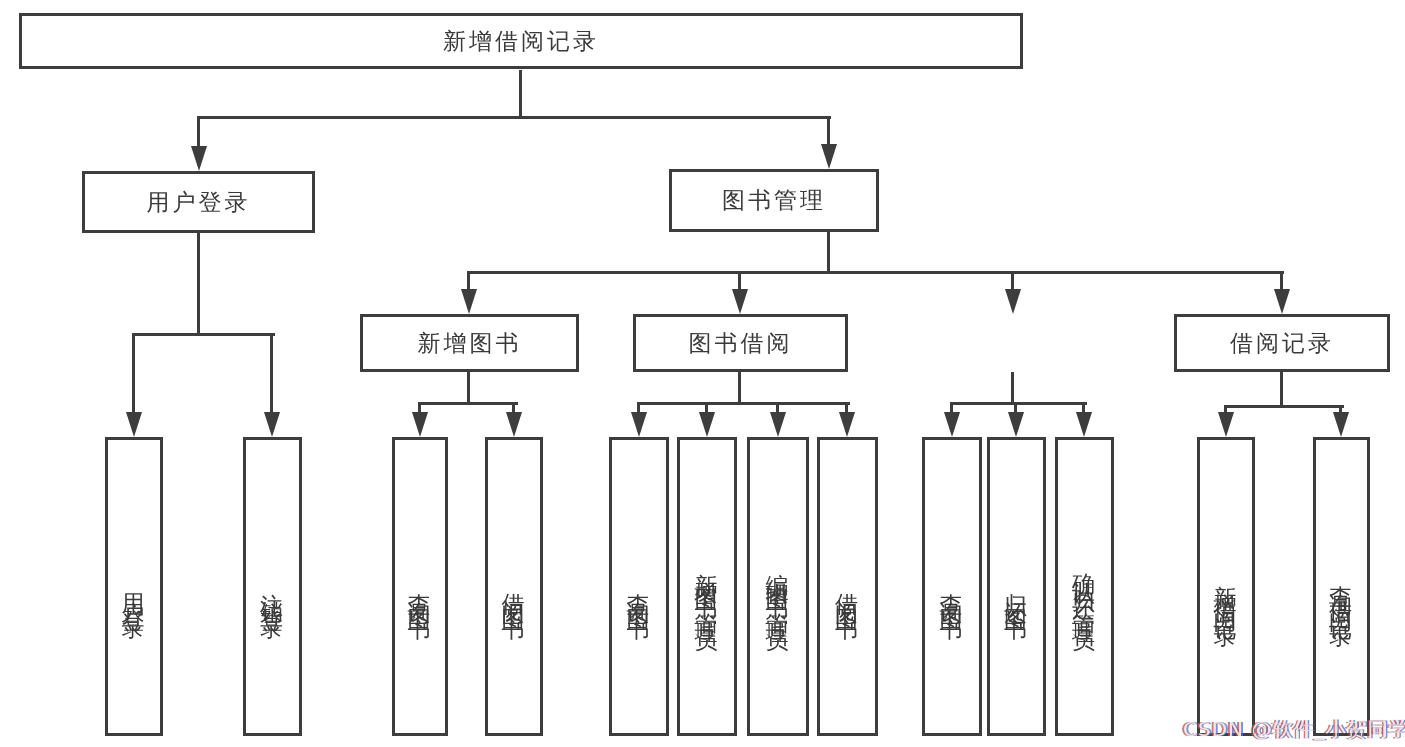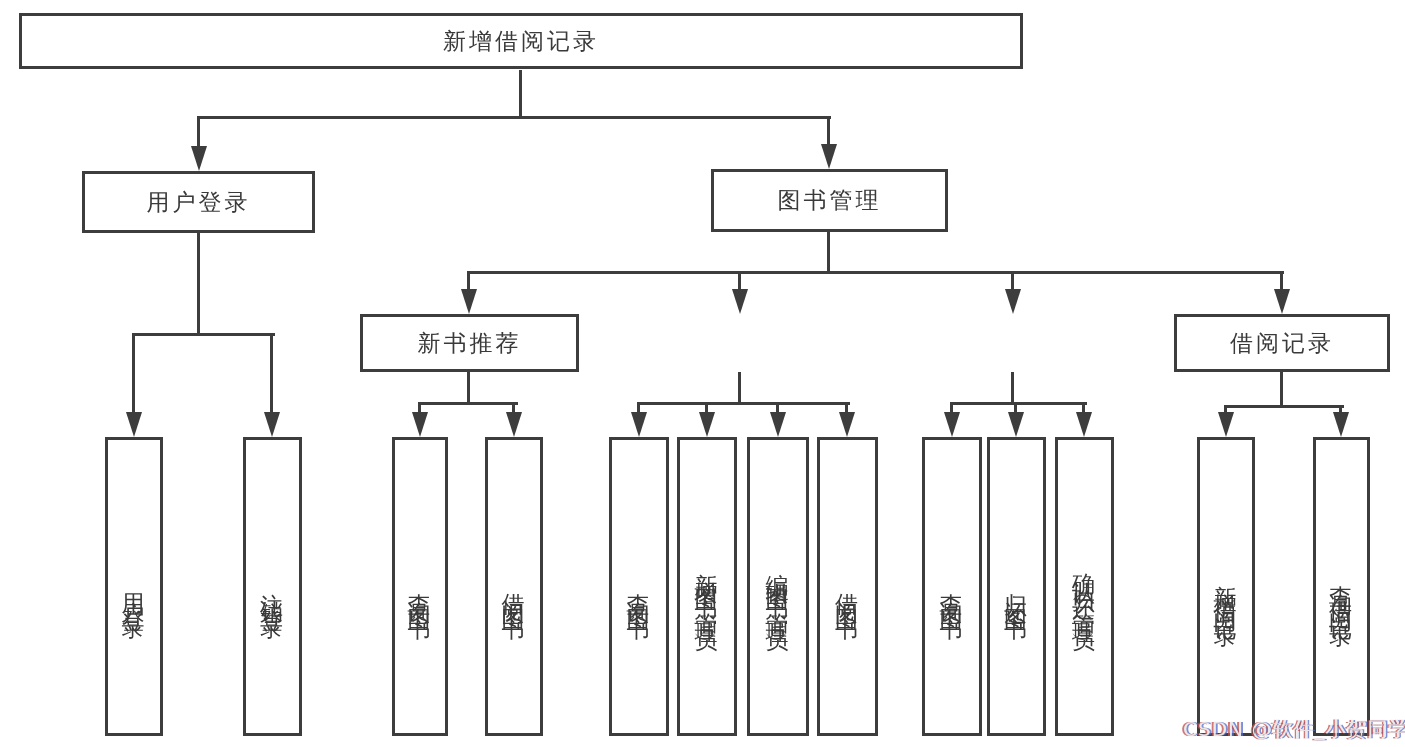--- a/index.html
+++ b/index.html
@@ -43,23 +43,24 @@
   }
 </style>
 </head>
 <body>
 
 <div id="canvas">
 
   <div class="hbox" style="left:19px;top:13px;width:1004px;height:56px;">新增借阅记录</div>
 
   <div class="hbox" style="left:82px;top:171px;width:233px;height:62px;">用户登录</div>
-  <div class="hbox" style="left:711px;top:169px;width:237px;height:63px;">图书管理</div>
+  <div class="hbox" style="left:669px;top:169px;width:210px;height:63px;">图书管理</div>
 
-  <div class="hbox" style="left:360px;top:314px;width:219px;height:58px;">新书推荐</div>
+  <div class="hbox" style="left:360px;top:314px;width:219px;height:58px;">新增图书</div>
+  <div class="hbox" style="left:633px;top:314px;width:215px;height:58px;">图书借阅</div>
   <div class="hbox" style="left:1174px;top:314px;width:216px;height:58px;">借阅记录</div>
 
   <div class="vbox" style="left:105px;width:58px;">
     <span class="vtext">用户登录</span>
     </div>
   <div class="vbox" style="left:243px;width:59px;">
     <span class="vtext">注销登录</span>
     </div>
 
   <div class="vbox" style="left:392px;width:56px;">

